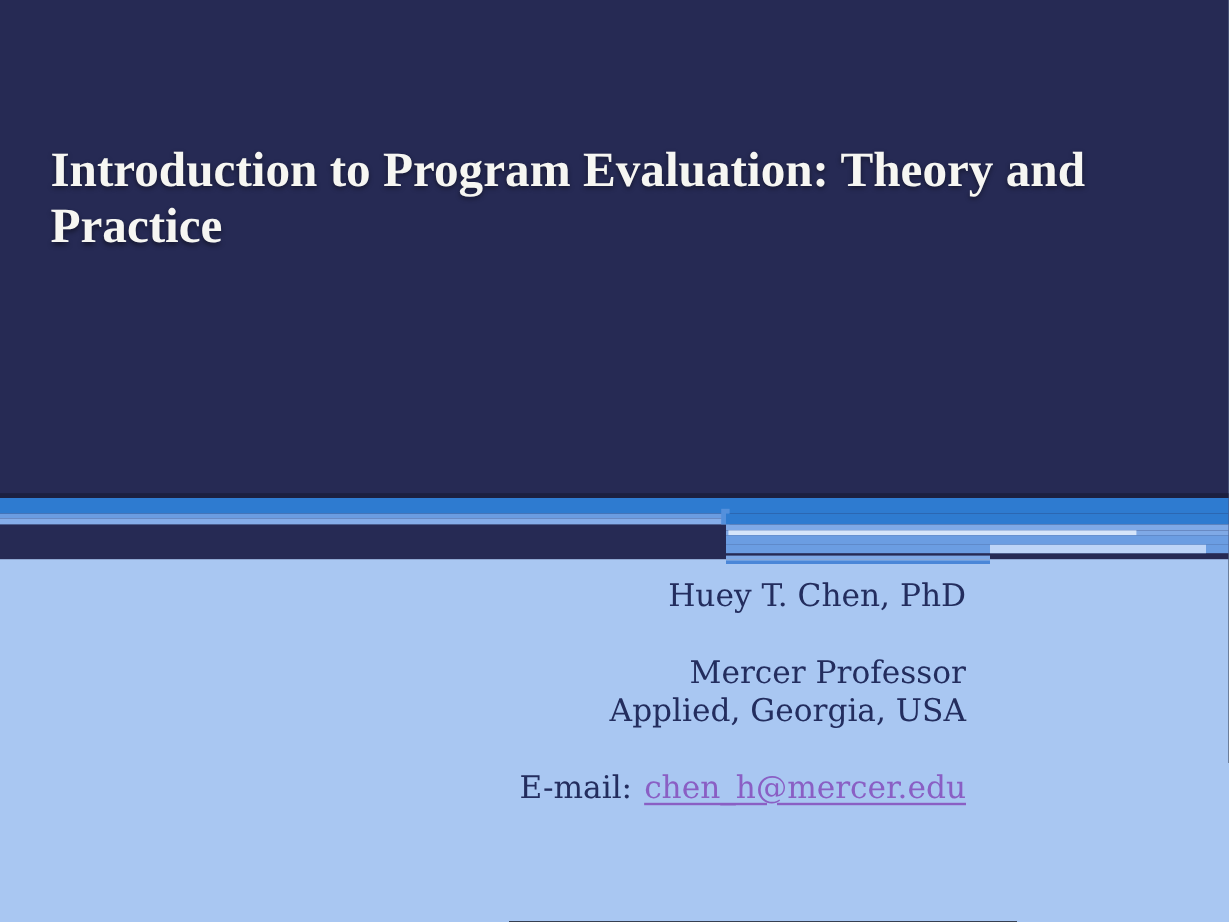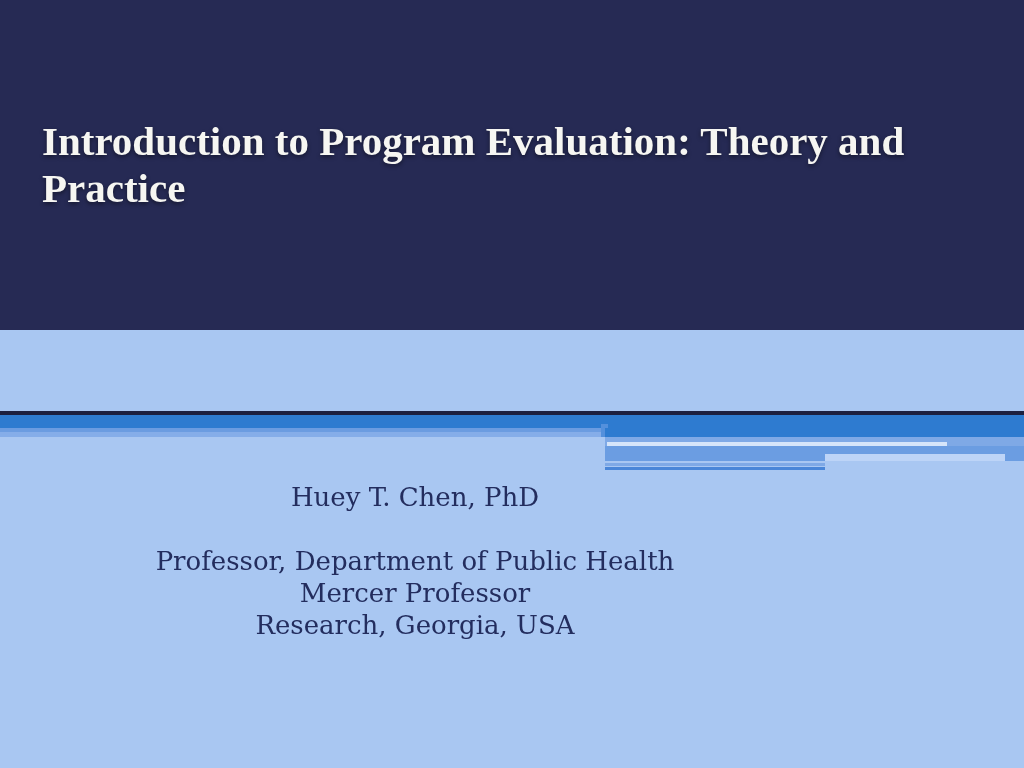--- a/index.html
+++ b/index.html
@@ -5,21 +5,21 @@
   html,body{margin:0;padding:0;background:#000;}
   .slide{
     position:relative;
     width:1024px;height:768px;
     background:#a9c7f2;
     overflow:hidden;
     font-family:"DejaVu Serif", serif;
   }
   
   .title-band{
-    position:absolute;left:0;top:0;width:1024px;height:330px;
+    position:absolute;left:0;top:0;width:1024px;height:466px;
     background:#262a54;
   }
   .title{
     position:absolute;left:42px;top:118px;width:900px;
     margin:0;
     font-family:"Liberation Serif","DejaVu Serif",serif;
     font-weight:bold;
     font-size:41px;line-height:47px;
     color:#f6f6f2;
     text-shadow:0 2px 4px rgba(0,0,0,0.45);
@@ -36,21 +36,21 @@
   .r-rowC{left:605px;top:442px;width:419px;height:4px;background:#7fa9e6;}
   .r-rowC-stripe{left:607px;top:442px;width:340px;height:4px;background:#d6e5fa;}
   .r-rowD{left:605px;top:446px;width:419px;height:8px;background:#6b9de2;}
   .r-rowE{left:605px;top:454px;width:419px;height:7px;background:#6b9de2;}
   .r-rowE-light{left:825px;top:454px;width:180px;height:7px;background:#bdd4f7;}
   .r-stripe1{left:605px;top:463px;width:220px;height:3px;background:#7fa9e6;}
   .r-stripe2{left:605px;top:467px;width:220px;height:3px;background:#4a86d8;}
   
   .byline{
     position:absolute;left:25px;top:481px;width:780px;
-    text-align:center;
+    text-align:right;
     font-size:26px;line-height:32px;
     color:#232d5e;
   }
   .byline .line{white-space:nowrap;}
   .byline .spacer{height:32px;}
   .email-label{margin-right:10px;}
   .email-link{
     color:#8a5fc4;
     text-decoration:underline;
     text-decoration-thickness:2px;
@@ -78,19 +78,21 @@
   <div class="deco r-rowC-stripe"></div>
   <div class="deco r-rowD"></div>
   <div class="deco r-rowE"></div>
   <div class="deco r-rowE-light"></div>
   <div class="deco r-stripe1"></div>
   <div class="deco r-stripe2"></div>
 
   <div class="byline">
     <div class="line">Huey T. Chen, PhD</div>
     <div class="line spacer"></div>
-    <div class="line">Professor, Department of Public Health</div>
     <div class="line">Mercer Professor</div>
-    <div class="line">Research, Georgia, USA</div>
+    <div class="line">Applied, Georgia, USA</div>
     <div class="line spacer"></div>
+    <div class="line">
+      <span class="email-label">E-mail:</span><a class="email-link" href="#">chen_h@mercer.edu</a>
+    </div>
   </div>
 
 </div>
 
 </body></html>

